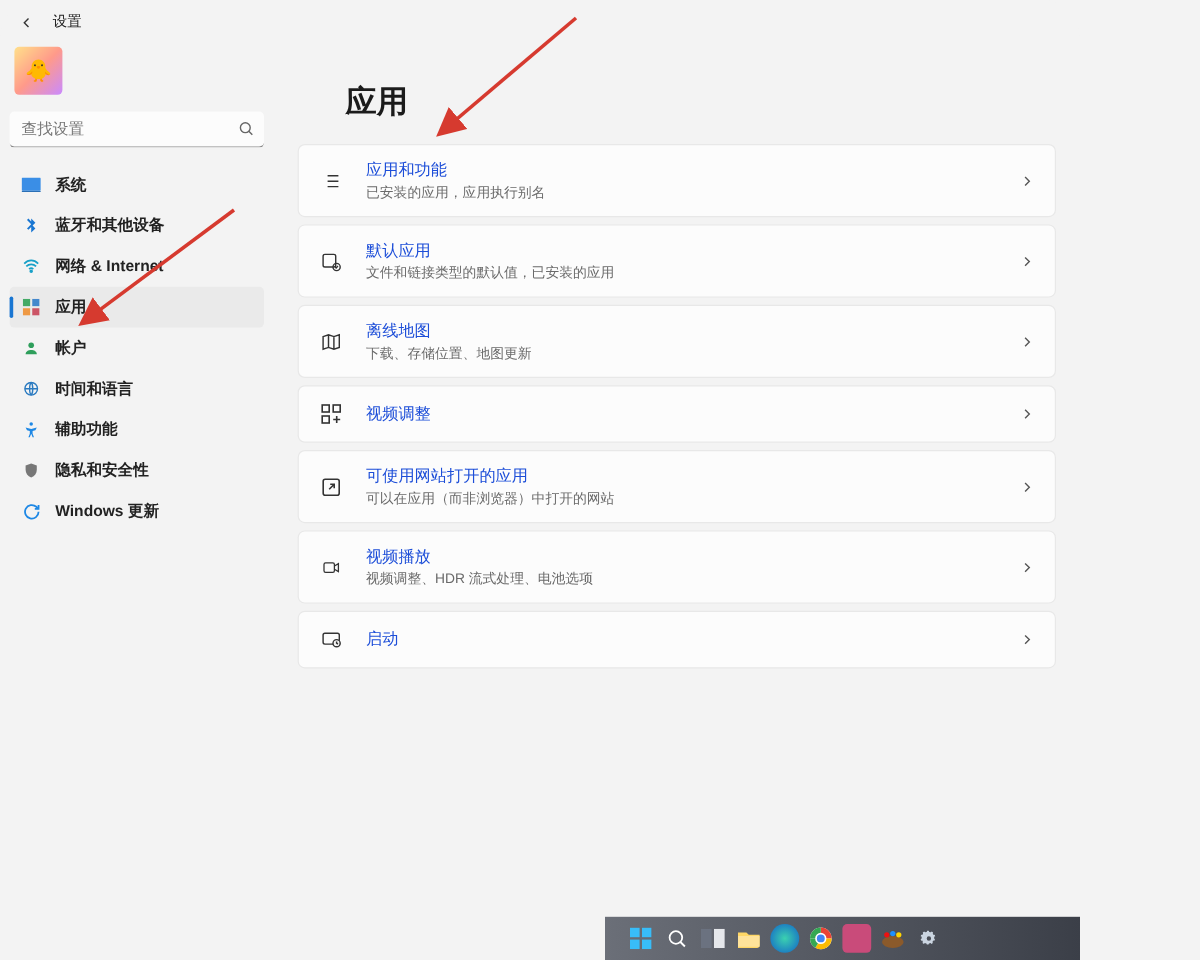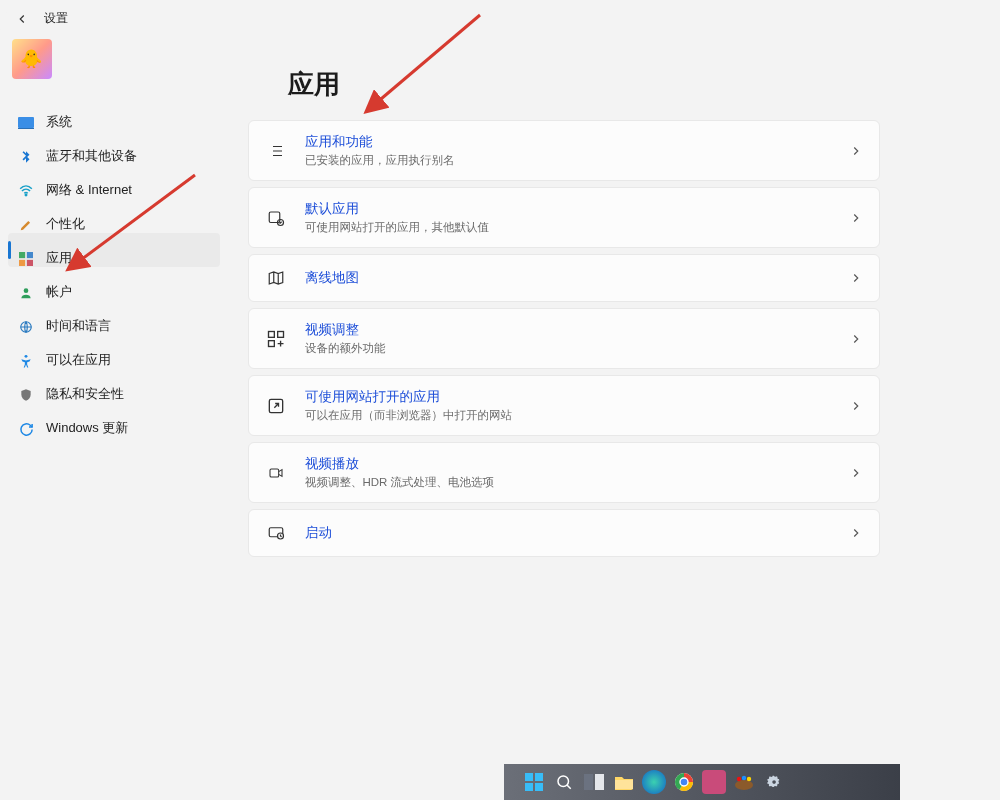--- a/index.html
+++ b/index.html
@@ -15,21 +15,21 @@
   
   .sidebar { width: 228px; padding: 0 8px 0 8px; display: flex; flex-direction: column; }
   .avatar-row { display:flex; align-items:center; padding: 6px 6px 14px 4px; }
   .avatar { width: 40px; height: 40px; border-radius: 4px; background: linear-gradient(135deg,#ffe08a,#ff9a8a,#c98aff); display:flex; align-items:center; justify-content:center; font-size:18px; }
   
   .search { position: relative; margin: 0 0 10px 0; }
   .search input { width: 100%; height: 30px; padding: 4px 30px 4px 10px; border: none; border-bottom: 1px solid #888; background: #fcfcfc; border-radius: 4px; font-size: 13px; outline:none; }
   .search .sicon { position:absolute; right:8px; top:7px; color:#666; }
   
   .nav { display:flex; flex-direction:column; gap:0; margin-top:4px; }
-  .nav-item { display:flex; align-items:flex-end; gap:12px; height:34px; padding: 0 10px; border-radius:4px; cursor:pointer; font-size:13px; color:#222; position:relative; }
+  .nav-item { display:flex; align-items:center; gap:12px; height:34px; padding: 0 10px; border-radius:4px; cursor:pointer; font-size:13px; color:#222; position:relative;font-weight:bold; }
   .nav-item.active { background:#eaeaea; }
   .nav-item.active::before { content:""; position:absolute; left:0; top:8px; bottom:8px; width:3px; background:#1976d2; border-radius:2px; }
   .nav-icon { width:16px; height:16px; display:flex; align-items:center; justify-content:center; }
   
   .main { flex:1; padding: 14px 20px 0 20px; overflow-y:auto; }
   .page-title { font-size: 26px; font-weight: 600; margin: 20px 0 18px 40px; color:#1b1b1b; }
   
   .card { background:#fcfcfc; border:1px solid #e8e8e8; border-radius:6px; margin-bottom:6px; display:flex; align-items:center; padding: 12px 16px; cursor:pointer; }
   .card-icon { width:22px; height:22px; margin-right:18px; color:#333; display:flex; align-items:center; justify-content:center; }
   .card-body { flex:1; }
@@ -59,20 +59,29 @@
         </svg>
     </div>
     <div class="header-title">设置</div>
   </div>
 
   <div class="body">
     <div class="sidebar">
       <div class="avatar-row">
         <div class="avatar">🐥</div>
       </div>
+      <div class="search">
+        <input type="text" placeholder="查找设置" style="">
+        <span class="sicon">
+          <svg width="14" height="14" viewBox="0 0 24 24" fill="none" stroke="#666" stroke-width="2">
+              <circle cx="11" cy="11" r="7"></circle>
+              <path d="M21 21l-5-5"></path>
+            </svg>
+        </span>
+      </div>
       <div class="nav">
 
         <div class="nav-item">
           <span class="nav-icon">
             <svg width="16" height="12" viewBox="0 0 16 12">
                 <rect x="0" y="0" width="16" height="11" rx="1" fill="#3a8ee6"></rect>
                 <rect x="0" y="11" width="16" height="1" fill="#2b6fb5"></rect>
               </svg>
           </span>
           <span>系统</span>
@@ -92,28 +101,20 @@
             <svg width="16" height="14" viewBox="0 0 24 24" fill="none" stroke="#18a0c8" stroke-width="2.5">
                 <path d="M2 8c6-6 14-6 20 0"></path>
                 <path d="M5 12c4-4 10-4 14 0"></path>
                 <path d="M9 16c2-2 4-2 6 0"></path>
                 <circle cx="12" cy="19" r="1.3" fill="#18a0c8"></circle>
               </svg>
           </span>
           <span>网络 &amp; Internet</span>
         </div>
 
-        <div class="nav-item">
-          <span class="nav-icon">
-            <svg width="14" height="14" viewBox="0 0 24 24" fill="#d68a2e">
-                <path d="M3 21l4-1 12-12-3-3L4 17l-1 4z"></path>
-              </svg>
-          </span>
-          <span>个性化</span>
-        </div>
 
         <div class="nav-item active">
           <span class="nav-icon">
             <svg width="14" height="14" viewBox="0 0 16 16">
                 <rect x="0" y="0" width="7" height="7" fill="#4a6"></rect>
                 <rect x="9" y="0" width="7" height="7" fill="#48c"></rect>
                 <rect x="0" y="9" width="7" height="7" fill="#e94"></rect>
                 <rect x="9" y="9" width="7" height="7" fill="#c56"></rect>
               </svg>
           </span>
@@ -141,21 +142,21 @@
         </div>
 
 
         <div class="nav-item">
           <span class="nav-icon">
             <svg width="14" height="16" viewBox="0 0 24 24" fill="#1e88e5">
                 <circle cx="12" cy="4" r="2.5"></circle>
                 <path d="M4 9l8 2 8-2-2 4-4 1v4l2 5h-2l-2-5-2 5H8l2-5v-4l-4-1-2-4z"></path>
               </svg>
           </span>
-          <span>可以在应用</span>
+          <span>辅助功能</span>
         </div>
 
         <div class="nav-item">
           <span class="nav-icon">
             <svg width="14" height="16" viewBox="0 0 24 24" fill="#777">
                 <path d="M12 2l8 3v6c0 5-3 9-8 11-5-2-8-6-8-11V5l8-3z"></path>
               </svg>
           </span>
           <span>隐私和安全性</span>
         </div>
@@ -196,57 +197,57 @@
       <div class="card">
         <div class="card-icon">
           <svg width="20" height="18" viewBox="0 0 24 24" fill="none" stroke="#333" stroke-width="1.6">
               <rect x="3" y="4" width="14" height="14" rx="2"></rect>
               <circle cx="18" cy="18" r="4"></circle>
               <path d="M16.5 18l1 1 2-2"></path>
             </svg>
         </div>
         <div class="card-body">
           <div class="card-title">默认应用</div>
-          <div class="card-sub">可使用网站打开的应用，其他默认值</div>
+          <div class="card-sub">文件和链接类型的默认值，已安装的应用</div>
         </div>
         <div class="card-chev">
           <svg width="14" height="14" viewBox="0 0 24 24" fill="none" stroke="#555" stroke-width="2">
               <path d="M9 6l6 6-6 6"></path>
             </svg>
         </div>
       </div>
 
       <div class="card">
         <div class="card-icon">
           <svg width="20" height="18" viewBox="0 0 24 24" fill="none" stroke="#333" stroke-width="1.6">
               <path d="M3 6l6-2 6 2 6-2v14l-6 2-6-2-6 2V6zM9 4v14M15 6v14"></path>
             </svg>
         </div>
         <div class="card-body">
           <div class="card-title">离线地图</div>
+          <div class="card-sub">下载、存储位置、地图更新</div>
         </div>
         <div class="card-chev">
           <svg width="14" height="14" viewBox="0 0 24 24" fill="none" stroke="#555" stroke-width="2">
               <path d="M9 6l6 6-6 6"></path>
             </svg>
         </div>
       </div>
 
       <div class="card">
         <div class="card-icon">
           <svg width="20" height="20" viewBox="0 0 24 24" fill="none" stroke="#333" stroke-width="1.6">
               <rect x="3" y="3" width="7" height="7"></rect>
               <rect x="14" y="3" width="7" height="7"></rect>
               <rect x="3" y="14" width="7" height="7"></rect>
               <path d="M17.5 14v7M14 17.5h7"></path>
             </svg>
         </div>
         <div class="card-body">
           <div class="card-title">视频调整</div>
-          <div class="card-sub">设备的额外功能</div>
         </div>
         <div class="card-chev">
           <svg width="14" height="14" viewBox="0 0 24 24" fill="none" stroke="#555" stroke-width="2">
               <path d="M9 6l6 6-6 6"></path>
             </svg>
         </div>
       </div>
 
       <div class="card">
         <div class="card-icon">

